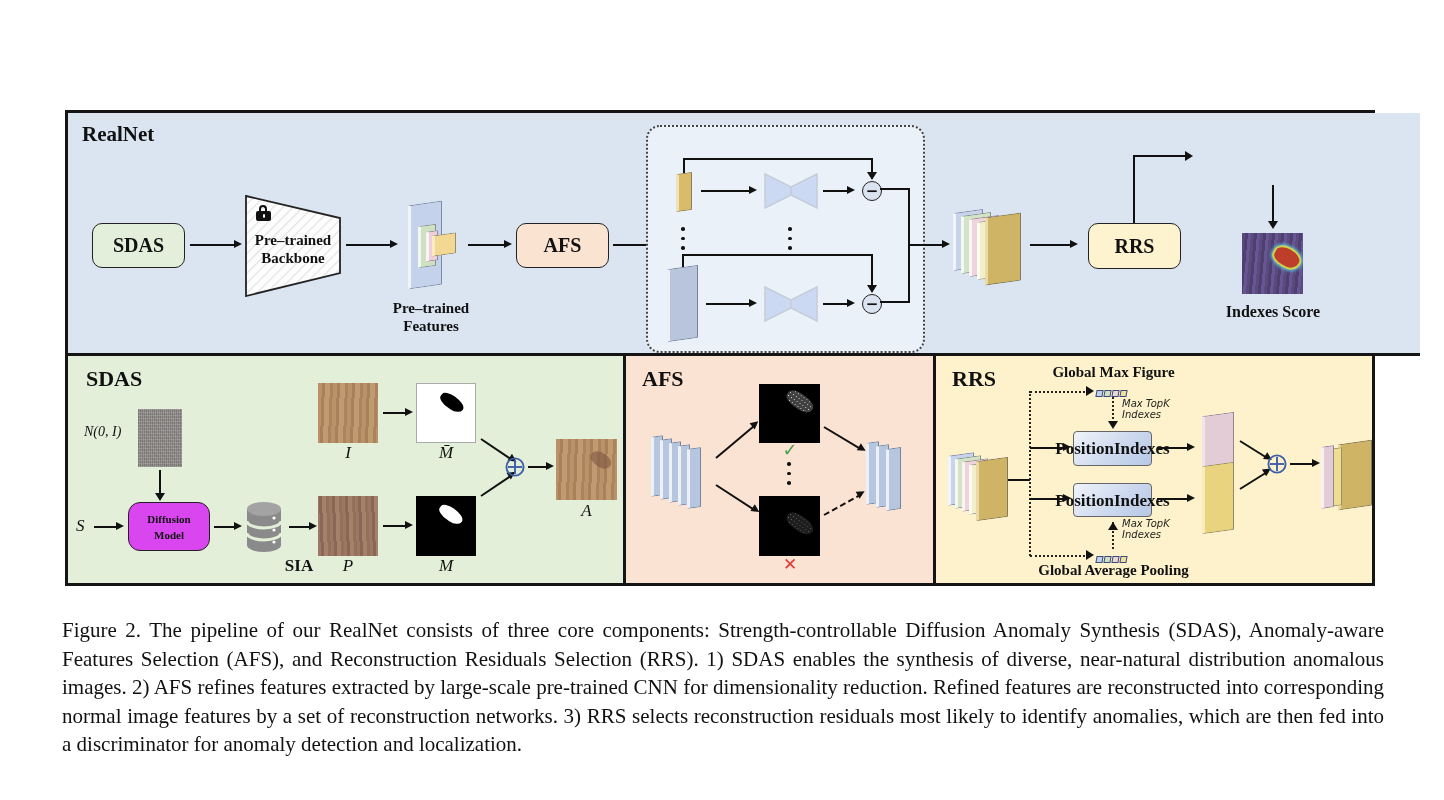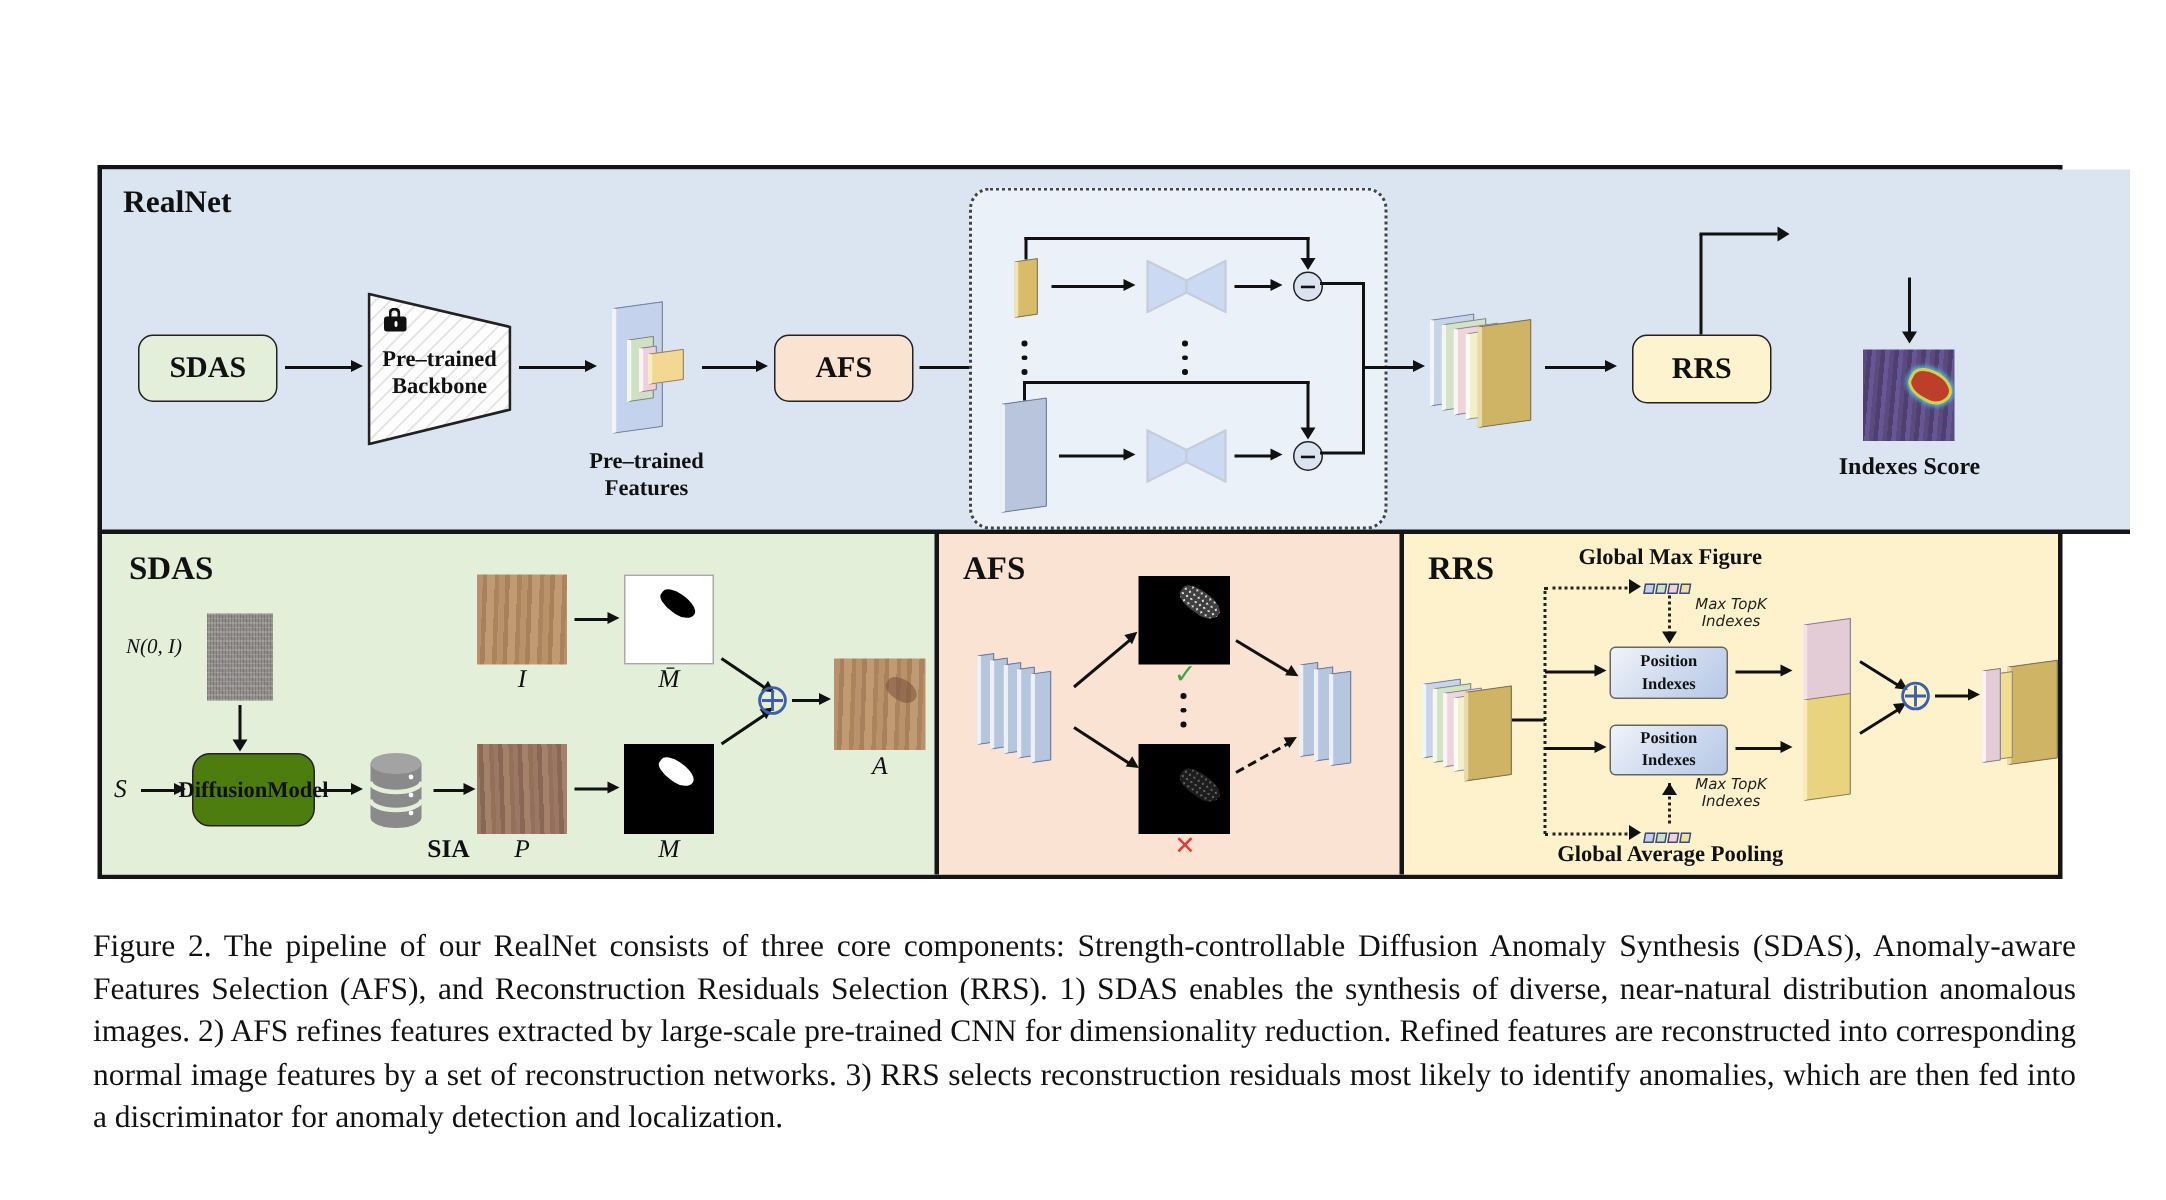--- a/index.html
+++ b/index.html
@@ -26,24 +26,24 @@
   
   .slab{position:absolute;transform:skewY(-8deg);border:1px solid rgba(40,50,80,.45);border-left:3px solid rgba(255,255,255,.75);border-radius:1px;box-sizing:border-box;}
   .minuscircle{position:absolute;width:20px;height:20px;border:1.7px solid #222;border-radius:50%;background:#dbe3f1;display:flex;align-items:center;justify-content:center;font-weight:bold;font-size:15px;line-height:1;box-sizing:border-box;font-family:"DejaVu Sans",sans-serif;}
   .pluscircle{position:absolute;width:20px;height:20px;}
   .dots3{position:absolute;display:flex;flex-direction:column;gap:6px;}
   .dots3 i{width:3.6px;height:3.6px;background:#111;border-radius:50%;}
   .imgsq{position:absolute;overflow:hidden;}
   .blob{position:absolute;border-radius:62% 70% 55% 66% / 58% 64% 72% 55%;}
   .lbl{position:absolute;text-align:center;font-weight:bold;}
   .mathlbl{position:absolute;font-style:italic;font-size:17px;text-align:center;}
-  .smallnote{position:absolute;font-family:"DejaVu Sans",sans-serif;font-style:italic;font-size:10px;line-height:11px;text-align:center;color:#222;}
+  .smallnote{position:absolute;font-family:"DejaVu Sans",sans-serif;font-style:italic;font-size:10px;line-height:11px;color:#222;}
   .cube{display:inline-block;width:7px;height:7px;border:1px solid #3a4a7a;transform:skewX(-10deg);margin-right:1px;box-sizing:border-box;}
   #caption{position:absolute;left:62px;top:616px;width:1322px;font-size:21px;line-height:28.5px;text-align:justify;}
-  .posbox{position:absolute;border:1.4px solid #666;border-radius:4px;background:linear-gradient(135deg,#f0f4fa 0%,#cdd9ee 55%,#b7c8e6 100%);display:flex;flex-direction:column;align-items:center;justify-content:center;font-weight:bold;font-size:11px;line-height:15px;box-sizing:border-box;}
+  .posbox{position:absolute;border:1.4px solid #666;border-radius:4px;background:linear-gradient(135deg,#f0f4fa 0%,#cdd9ee 55%,#b7c8e6 100%);display:flex;align-items:center;justify-content:center;font-weight:bold;font-size:17px;line-height:15px;box-sizing:border-box;}
   .noise{background:
     repeating-linear-gradient(0deg, rgba(255,255,255,.14) 0 1px, transparent 1px 3px),
     repeating-linear-gradient(90deg, rgba(0,0,0,.16) 0 1px, transparent 1px 2px),
     repeating-linear-gradient(45deg, rgba(130,120,150,.3) 0 2px, transparent 2px 5px),
     #95928c;}
   .woodI{background:repeating-linear-gradient(92deg,#b9926a 0 4px,#a8805a 4px 7px,#c09a70 7px 12px,#ab845e 12px 15px);}
   .woodP{background:repeating-linear-gradient(88deg,#9b7764 0 3px,#8a6754 3px 6px,#a5816c 6px 10px,#937059 10px 13px);}
   .anomimg{background:repeating-linear-gradient(95deg,#5a4a7e 0 3px,#4e3f70 3px 6px,#665694 6px 9px);}
   .speck{background-image:radial-gradient(circle 1px at 2px 2px,#e6e6e6 70%,transparent 71%);background-size:3.5px 3.5px;background-color:rgba(255,255,255,.25);}
 </style>
@@ -162,21 +162,21 @@
   <div id="bottomrow">
 
     <div id="sdaspanel">
       <div class="abs paneltitle" style="left:18px;top:10px;">SDAS</div>
 
       <div class="imgsq noise" style="left:70px;top:53px;width:44px;height:58px;"></div>
       <div class="mathlbl" style="left:16px;top:68px;font-size:14px;">N(0, I)</div>
       <div class="vl" style="left:91px;top:114px;height:25px;"></div>
       <div class="tri-d" style="left:87px;top:137px;"></div>
 
-      <div class="nodebox" style="left:60px;top:146px;width:82px;height:49px;background:#4d7c0f;border-radius:12px;font-size:15px;flex-direction:row;line-height:16px;">
+      <div class="nodebox" style="left:60px;top:146px;width:82px;height:49px;background:#d946ef;border-radius:12px;font-size:11px;flex-direction:column;line-height:16px;">
         <div>Diffusion</div>
         <div>Model</div>
       </div>
       <div class="mathlbl" style="left:8px;top:160px;">S</div>
       <div class="arr" style="left:26px;top:170px;width:26px;"></div>
       <div class="arr" style="left:146px;top:170px;width:24px;"></div>
 
       <svg class="abs" style="left:176px;top:144px;" width="40" height="54">
         <path d="M3,9 V45 a17,7 0 0 0 34,0 V9" fill="#8a8a8a"></path>
         <ellipse cx="20" cy="9" rx="17" ry="7" fill="#a3a3a3"></ellipse>

